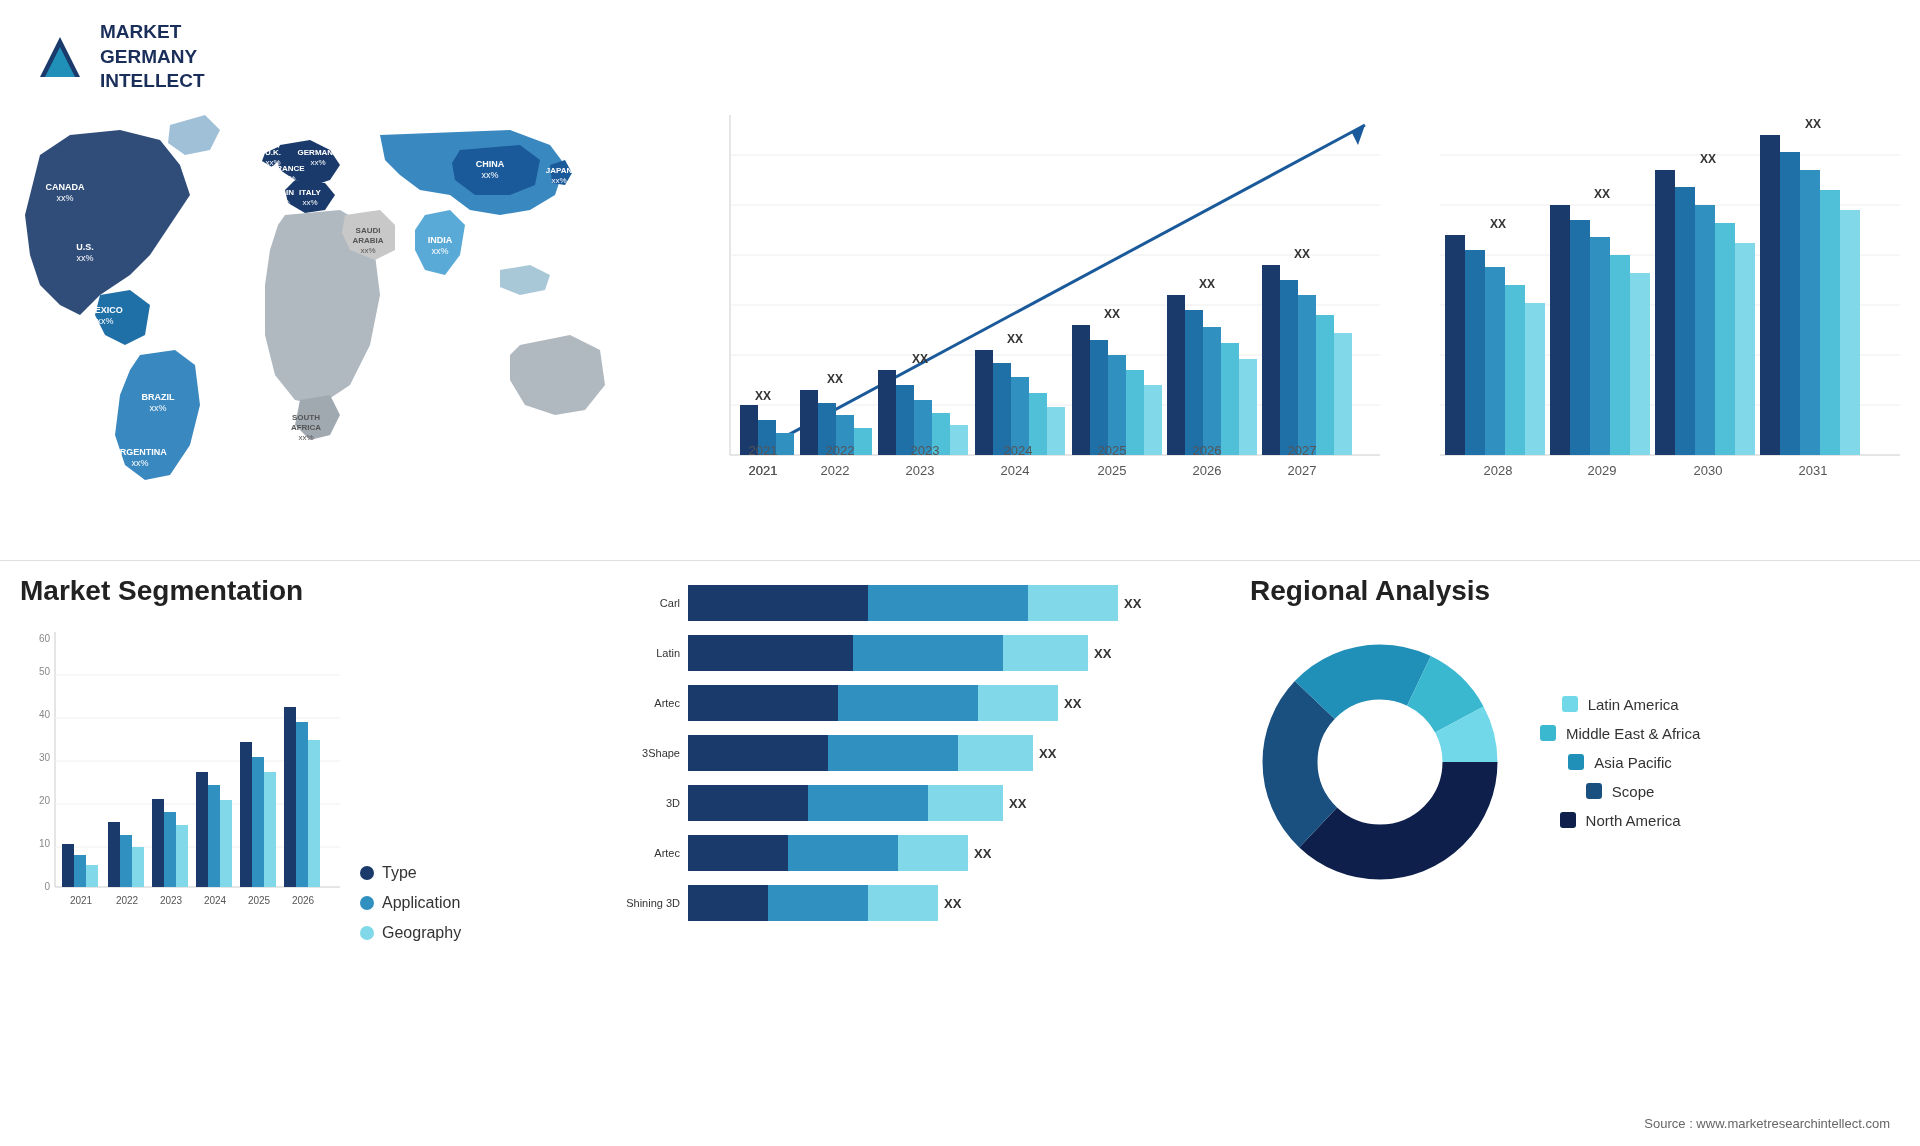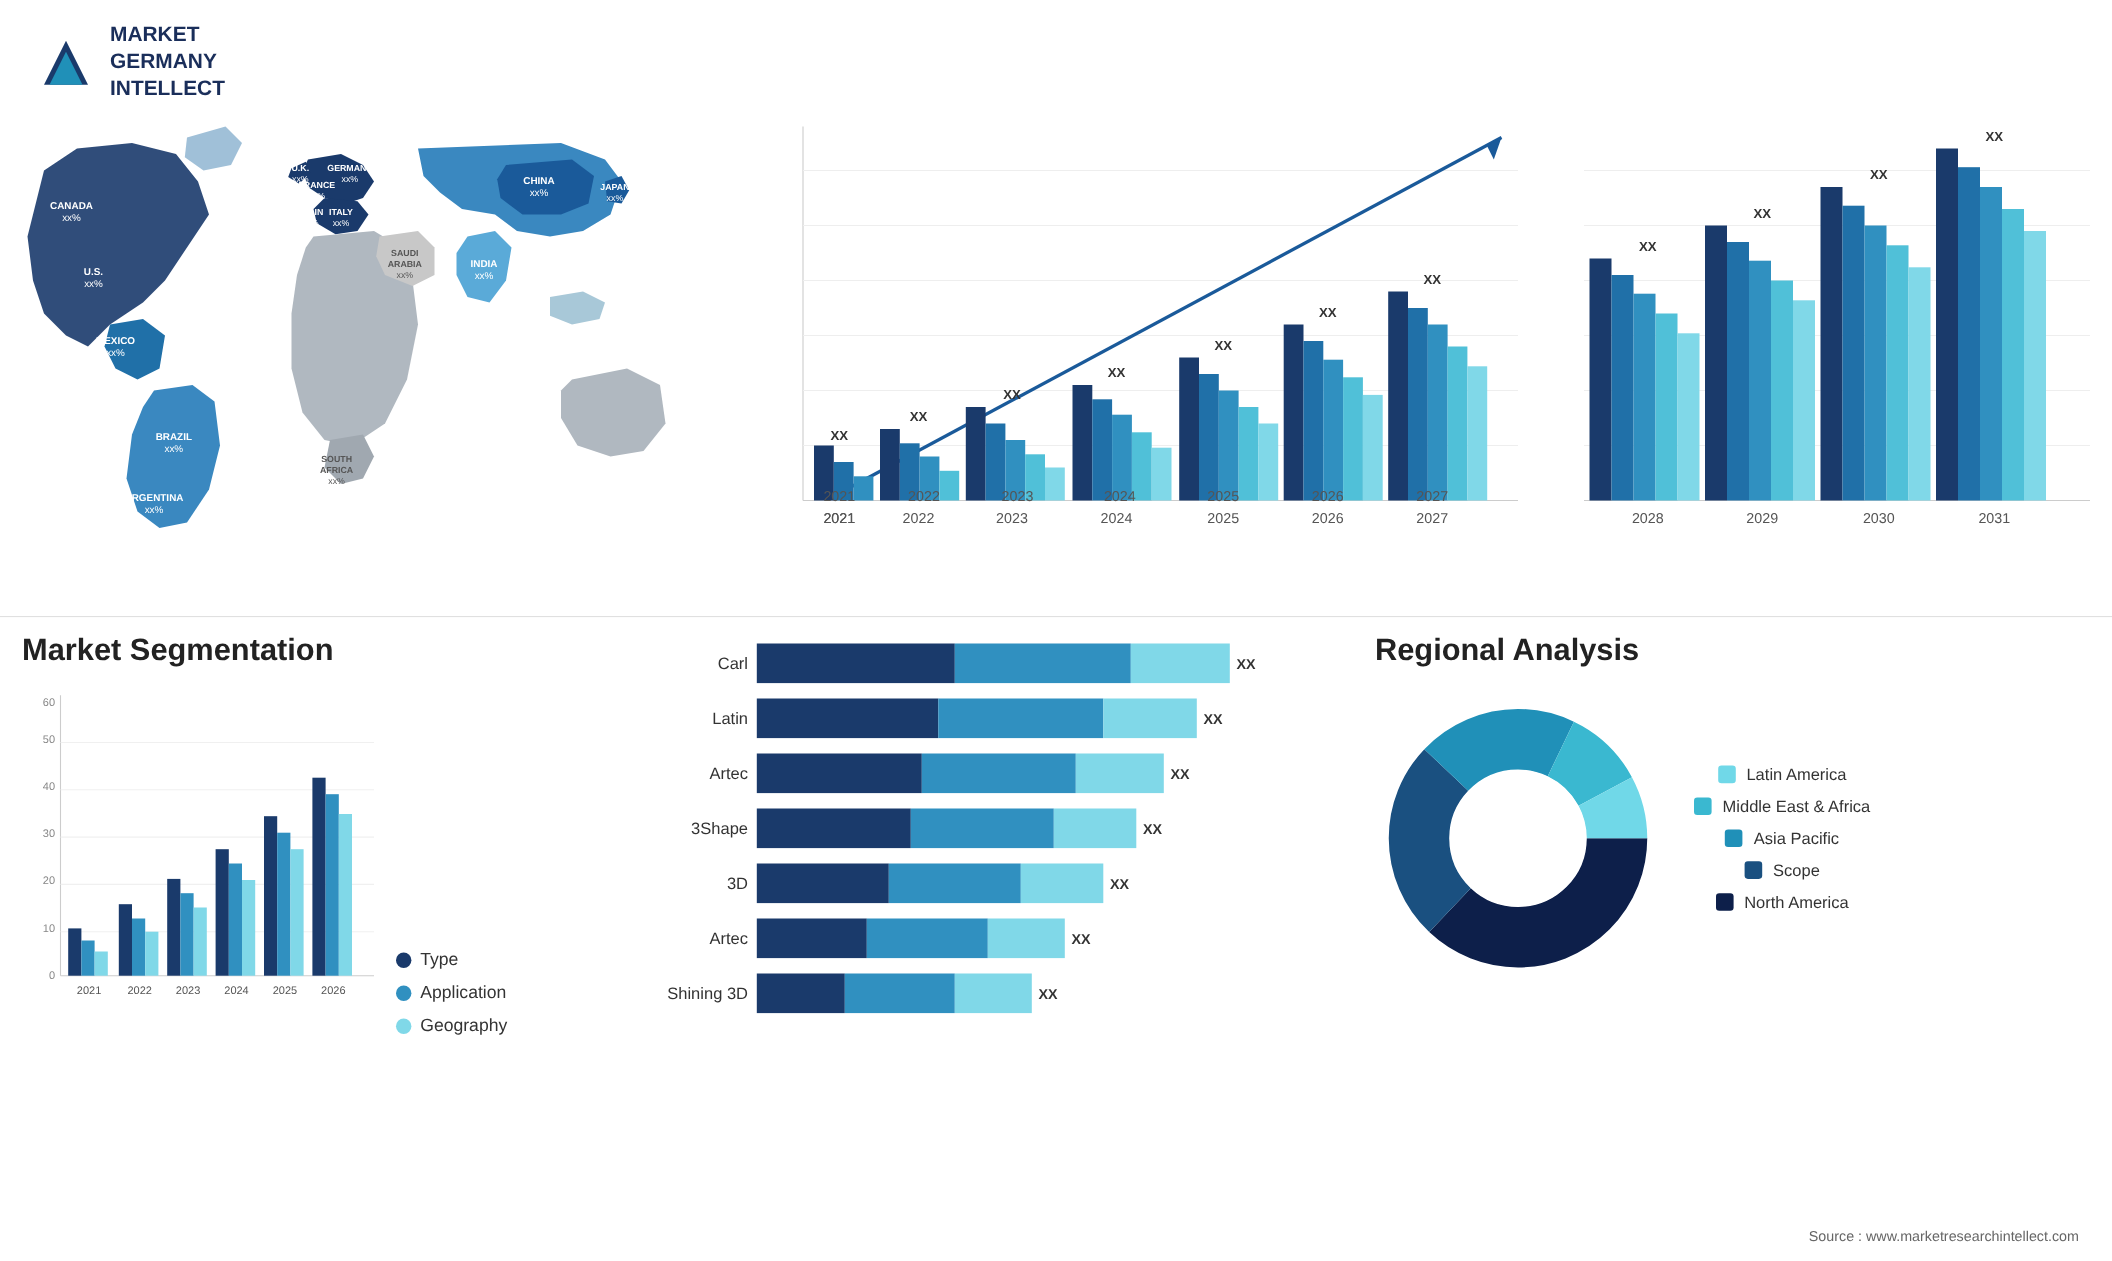--- a/index.html
+++ b/index.html
@@ -125,21 +125,21 @@
       height: 540px;
     }
     .player-row {
       display: flex;
       align-items: center;
       margin-bottom: 14px;
       gap: 8px;
     }
     .player-name {
       width: 90px;
-      font-size: 15px;
+      font-size: 11px;
       color: #333;
       text-align: right;
     }
     .player-bar-container {
       flex: 1;
       height: 36px;
       display: flex;
       align-items: center;
       position: relative;
     }

